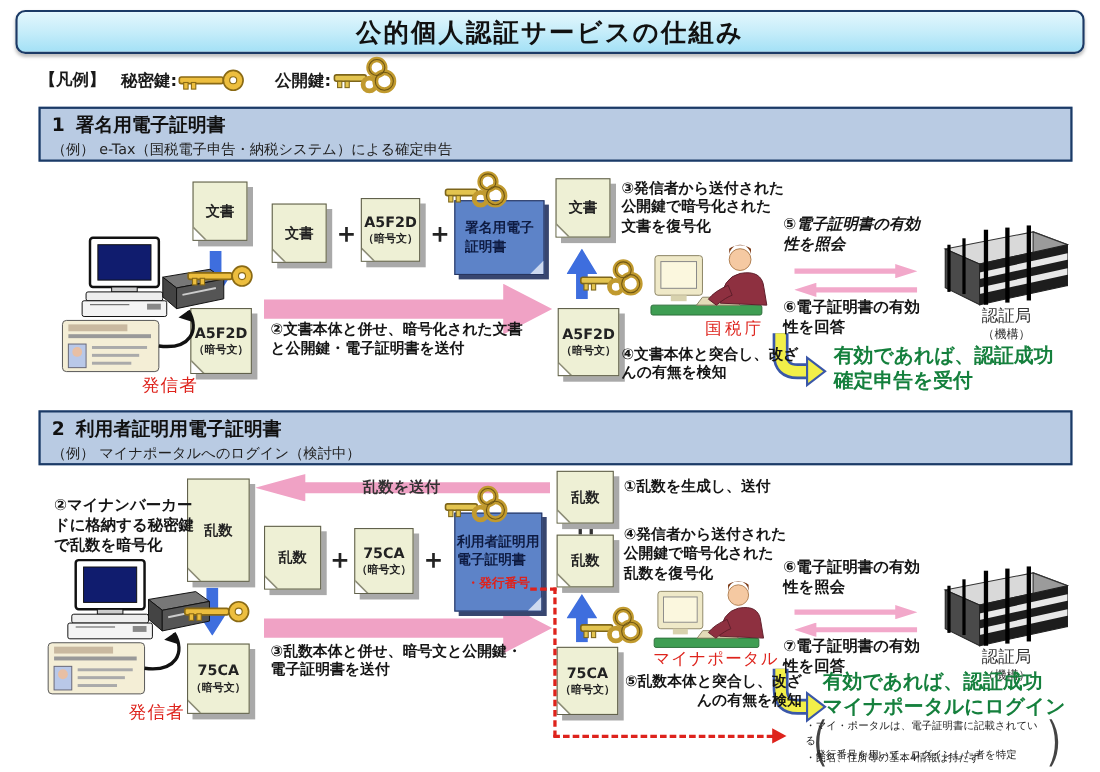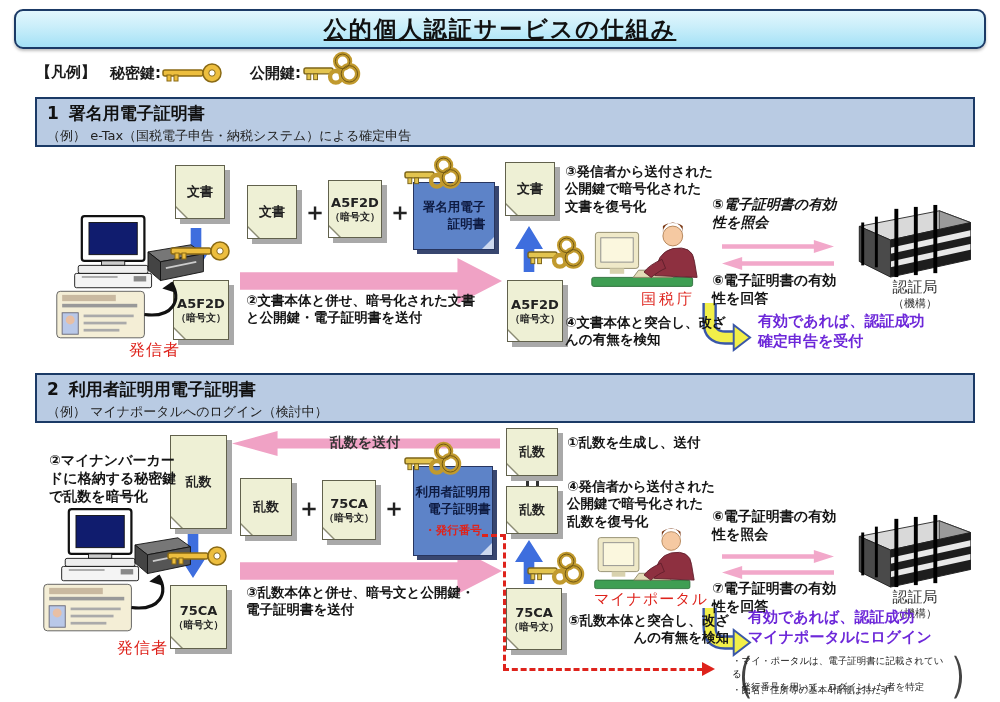--- a/index.html
+++ b/index.html
@@ -7,38 +7,38 @@
     --doc:#eef0d5; --cert:#5d83c8;
     --header_fill:#b9cbe3; --header_border:#1b3a66;
   }
   html,body{margin:0;padding:0;background:#fff;}
   .canvas{position:relative;width:1000px;height:702px;background:#fff;overflow:hidden;
     font-family:"DejaVu Sans","Liberation Sans",sans-serif;color:#1a1a1a;}
   .abs{position:absolute;}
   .titlebar{left:14px;top:9px;width:968px;height:36px;border:2px solid var(--header_border);
     border-radius:9px;background:linear-gradient(#e2f6fd 0%,#c9eefa 45%,#a4e1f6 100%);
     box-shadow:0 2px 3px rgba(0,0,0,.25);display:flex;align-items:center;justify-content:center;}
-  .titlebar span{font-size:23px;font-weight:bold;color:#111;letter-spacing:2px;text-decoration:underline;}
+  .titlebar span{font-size:23px;font-weight:bold;color:#111;letter-spacing:2px;}
   .legend-label{font-size:15px;font-weight:bold;}
   .sec-header{left:35px;width:940px;height:50px;background:var(--header_fill);
     border:2px solid var(--header_border);box-sizing:border-box;padding:3px 10px;}
   .sec-header .h1{font-size:17px;font-weight:bold;color:#111;}
   .sec-header .h1 .num{margin-right:10px;}
   .sec-header .h2{font-size:13px;color:#222;margin-top:2px;}
   .doc{background:var(--doc);border:1px solid #61614c;box-shadow:5px 5px 0 #a9a9a9;
     display:flex;flex-direction:column;align-items:center;justify-content:center;
     font-weight:bold;font-size:13px;color:#222;z-index:3;}
   .doc::before{content:"";position:absolute;left:0;bottom:0;width:0;height:0;
     border-bottom:12px solid #8b8b75;border-right:12px solid transparent;}
   .doc::after{content:"";position:absolute;left:0;bottom:0;width:0;height:0;
     border-bottom:10px solid #fff;border-right:10px solid transparent;}
   .doc .sub{font-size:10px;font-weight:bold;}
   .cert{background:var(--cert);border:1px solid #27355f;box-shadow:4px 4px 0 #38466f;
     display:flex;flex-direction:column;align-items:center;justify-content:center;
-    font-weight:bold;font-size:12.5px;color:#0e1b42;text-align:right;z-index:3;}
+    font-weight:bold;font-size:12.5px;color:#0e1b42;text-align:left;z-index:3;}
   .cert::after{content:"";position:absolute;right:0;bottom:0;width:0;height:0;
     border-bottom:12px solid #cdd9ef;border-left:12px solid transparent;}
   .cert .serial{color:var(--red);font-size:11.5px;margin-top:5px;}
   .pre{white-space:pre-line;}
   .plus{font-size:24px;font-weight:bold;color:#222;z-index:2;}
   .note{font-size:13.5px;font-weight:bold;line-height:1.28;color:#151515;z-index:6;}
   .red-name{color:var(--red);font-weight:normal;font-size:15px;text-align:right;letter-spacing:1px;z-index:6;}
   .big-arrow{background:var(--pink);z-index:1;
     clip-path:polygon(0 31%,83% 31%,83% 0,100% 50%,83% 100%,83% 69%,0 69%);}
   .big-arrow-left{background:var(--pink);z-index:1;
@@ -50,21 +50,21 @@
   .arr-up{background:var(--blue);z-index:2;
     clip-path:polygon(50% 0,100% 50%,69% 50%,69% 100%,31% 100%,31% 50%,0 50%);}
   .link2{width:7px;border-left:3px solid #333;border-right:3px solid #333;z-index:2;}
   .dash-h{border-top:3px dashed var(--red);z-index:7;}
   .dash-v{border-left:3px dashed var(--red);z-index:7;}
   .dash-head{width:0;height:0;border-left:13px solid var(--red);
     border-top:7px solid transparent;border-bottom:7px solid transparent;z-index:7;}
   .footnote{font-size:9.5px;font-weight:normal;line-height:1.35;color:#222;z-index:6;}
   .paren{font-size:40px;font-weight:normal;color:#444;line-height:1;z-index:6;
     font-family:"DejaVu Sans",sans-serif;transform:scaleY(1.25);}
-  .result{font-size:15px;font-weight:bold;line-height:1.3;color:#6d28d9;z-index:6;}
+  .result{font-size:18px;font-weight:bold;line-height:1.3;color:#15803d;z-index:6;}
   .arrow-label{font-size:14px;font-weight:bold;color:#333;z-index:4;text-align:center;}
   svg.icon{z-index:5;overflow:visible;}
 </style>
 </head>
 <body>
 
 <div class="canvas">
 
   <svg width="0" height="0" style="position:absolute">
     <defs>

